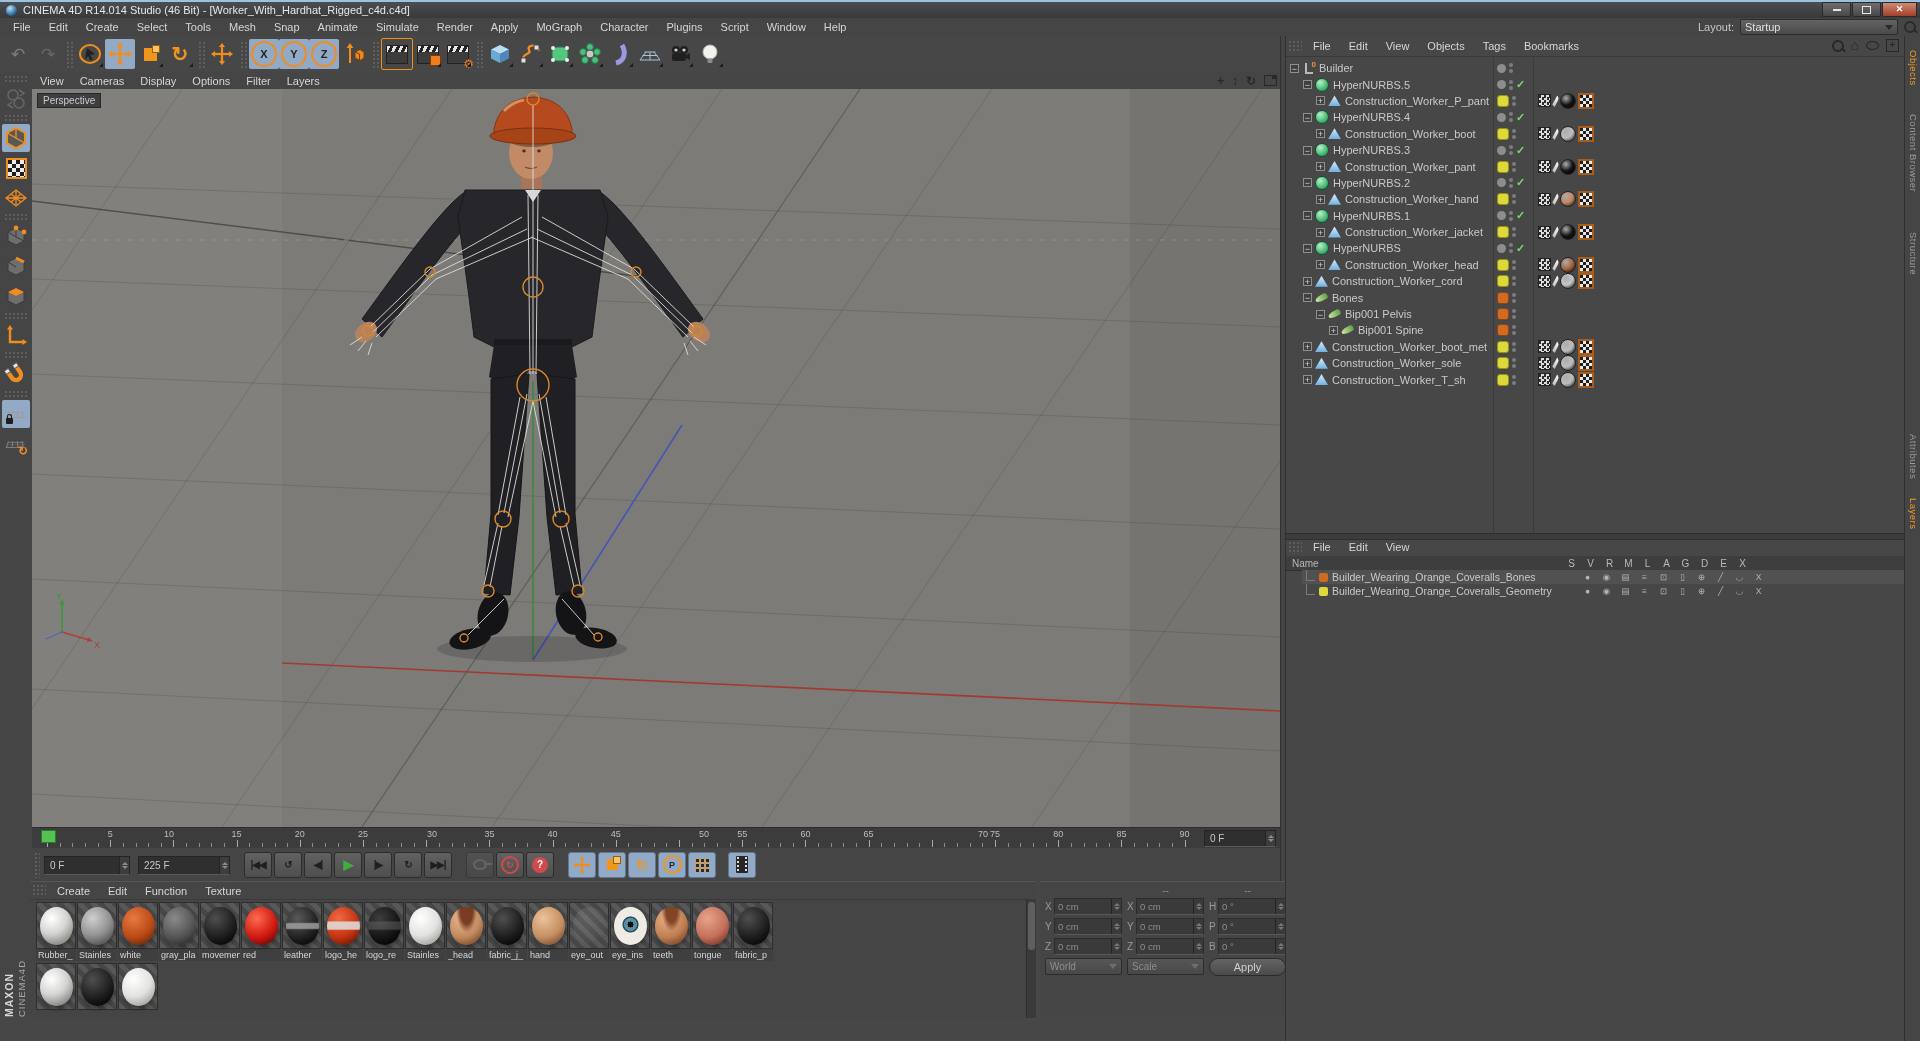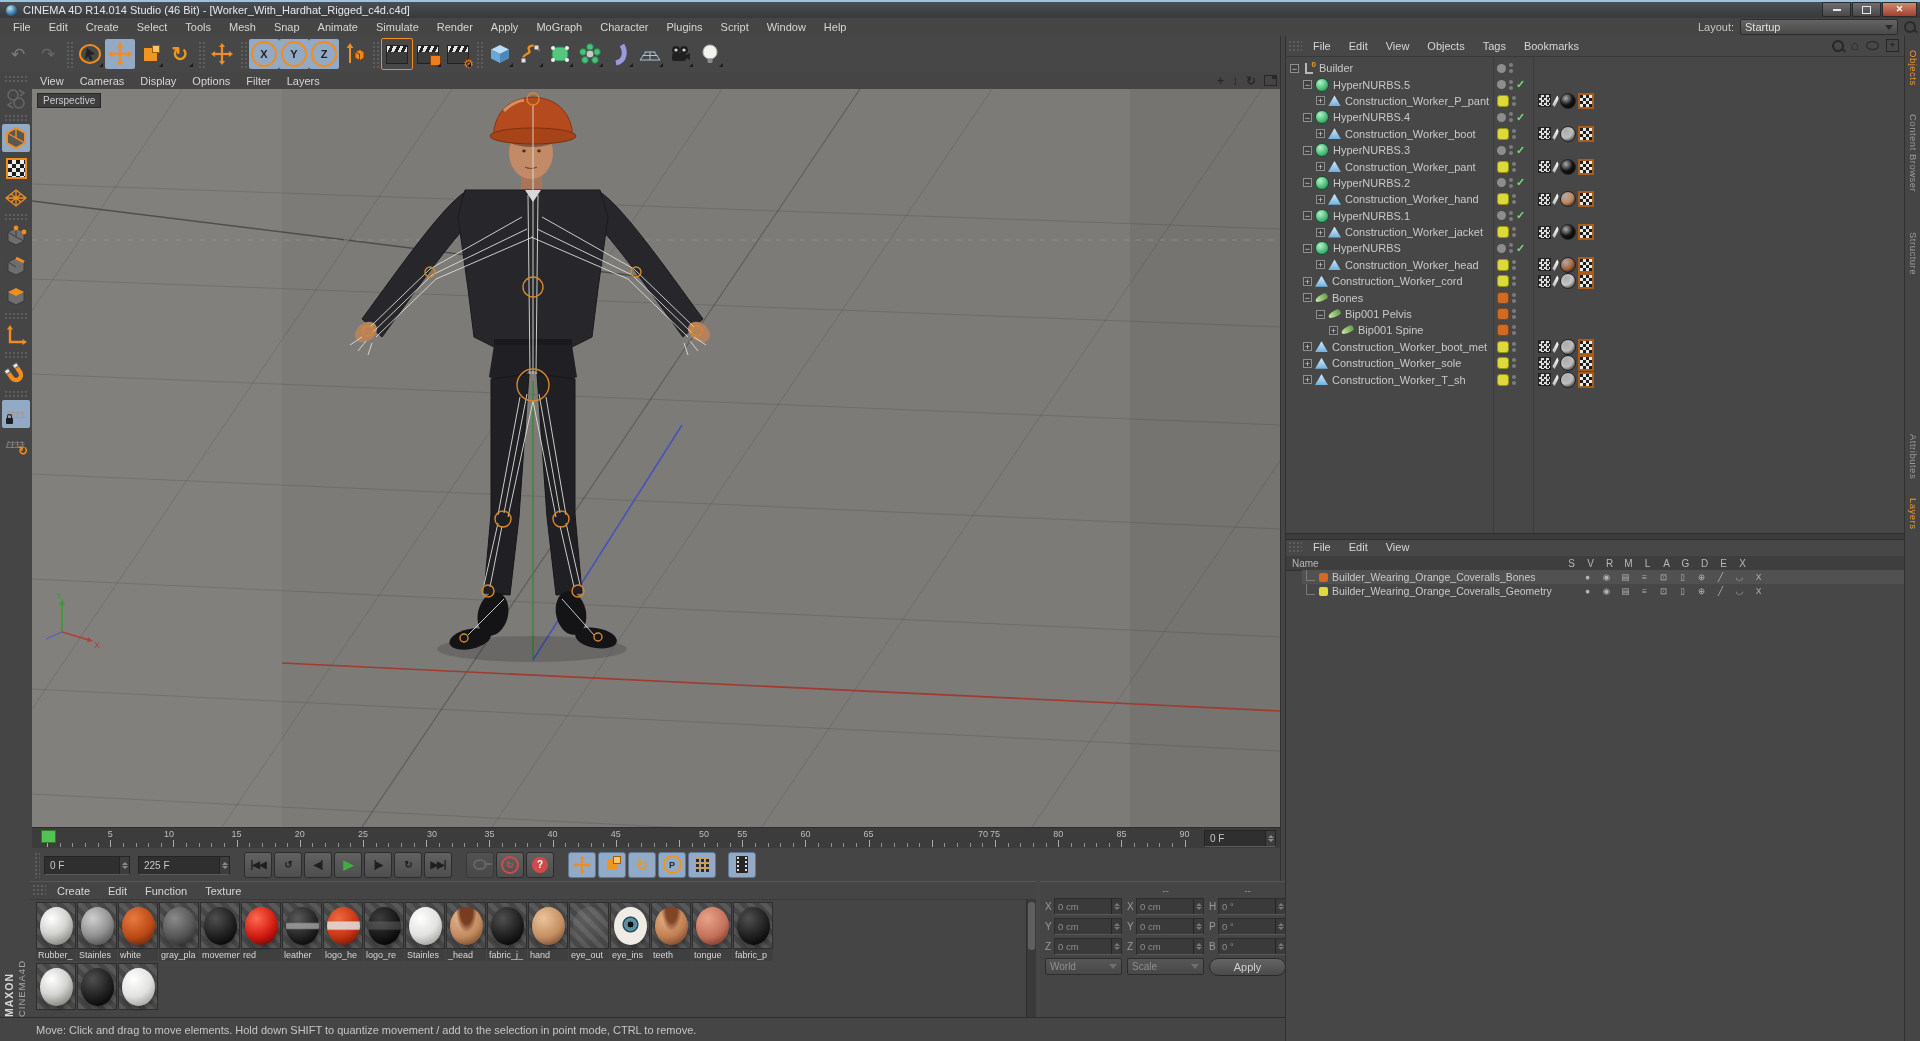--- a/index.html
+++ b/index.html
@@ -1567,16 +1567,13 @@
         <span>Structure</span>
       </div>
       <div class="side-tab " style="top:398px">
         <span>Attributes</span>
       </div>
       <div class="side-tab active" style="top:462px">
         <span>Layers</span>
       </div>
     </div>
 
-  <div class="statusbar">
-    <span>Move: Click and drag to move elements. Hold down SHIFT to quantize movement / add to the selection in point mode, CTRL to remove.</span>
-  </div>
 </div>
 
 </body></html>

